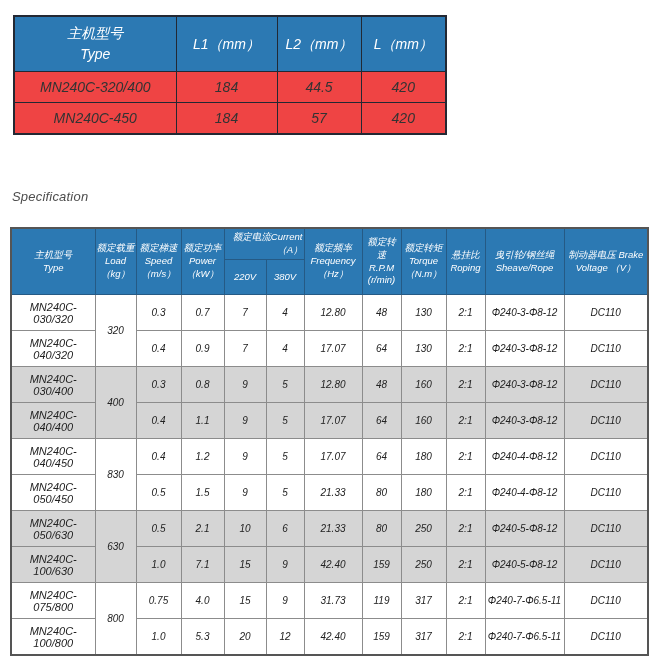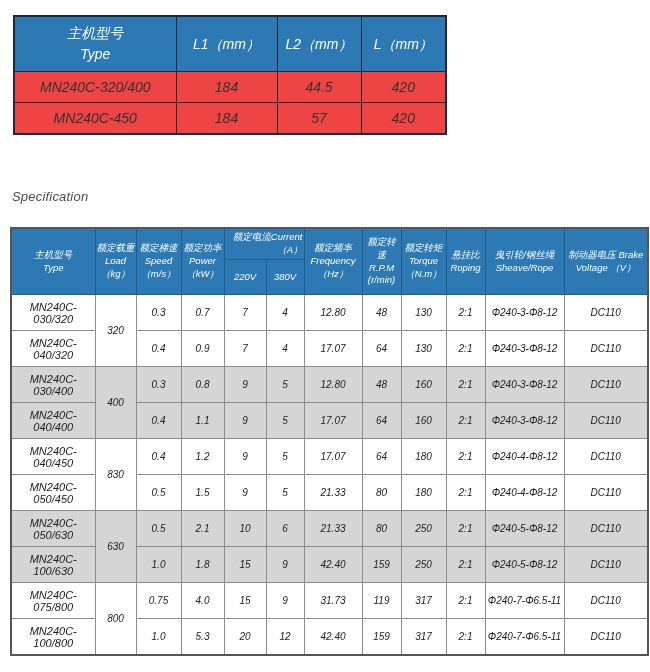--- a/index.html
+++ b/index.html
@@ -219,21 +219,21 @@
           <td>21.33</td>
           <td>80</td>
           <td>250</td>
           <td>2:1</td>
           <td>Φ240-5-Φ8-12</td>
           <td>DC110</td>
         </tr>
         <tr class="shaded">
           <td class="spec-cell-type">MN240C-100/630</td>
           <td>1.0</td>
-          <td>1.8</td>
+          <td>7.1</td>
           <td>15</td>
           <td>9</td>
           <td>42.40</td>
           <td>159</td>
           <td>250</td>
           <td>2:1</td>
           <td>Φ240-5-Φ8-12</td>
           <td>DC110</td>
         </tr>
         <tr>

